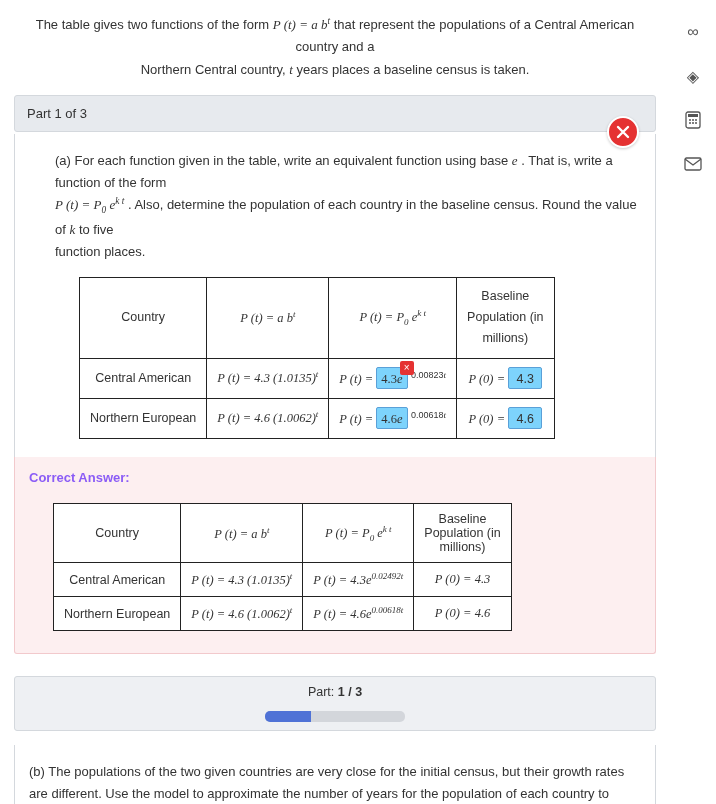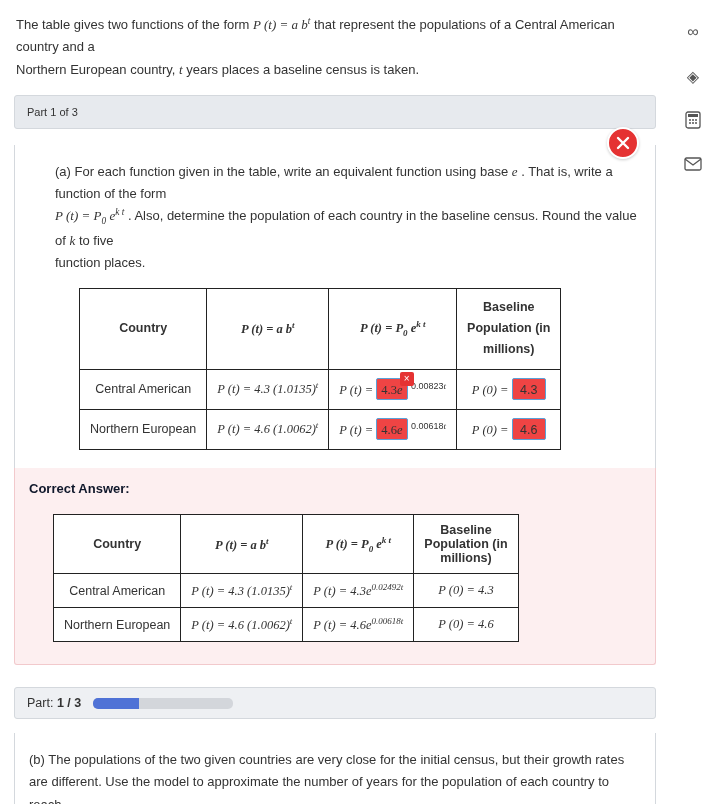--- a/index.html
+++ b/index.html
@@ -17,33 +17,33 @@
       display: flex;
       flex-direction: column;
       align-items: center;
       gap: 16px;
     }
     .side-icon {
       width: 28px; height: 28px;
       display: flex; align-items: center; justify-content: center;
       font-size: 16px; color: #555; cursor: pointer;
     }
-    .intro { line-height: 1.7; padding: 4px 2px 14px; }
+    .intro { line-height: 1.7; padding: 4px 2px 14px; text-align: center; }
     .math-i { font-style: italic; font-family: 'Times New Roman', serif; }
     .fn { font-style: italic; font-family: 'Times New Roman', serif; }
     sup { font-size: 0.72em; }
     sub { font-size: 0.72em; }
 
     .part-header {
       background: #e7eaee;
       border: 1px solid #d4d8dd;
       border-radius: 3px;
       padding: 10px 12px;
-      font-size: 11px;
-      margin-bottom: 16px;
+      font-size: 13px;
+      margin-bottom: 2px;
       position: relative;
     }
     .part-body {
       border: 1px solid #d4d8dd;
       border-top: none;
       border-radius: 0 0 3px 3px;
       padding: 16px 14px 18px;
       line-height: 1.7;
       position: relative;
       background:#fff;
@@ -64,83 +64,84 @@
       border-collapse: collapse;
       margin: 14px 0 0 24px;
     }
     table.ans th, table.ans td {
       border: 1px solid #222;
       padding: 8px 10px;
       text-align: center;
       font-size: 12.5px;
       vertical-align: middle;
     }
-    table.ans th { font-weight: bold; }
+    table.ans th { font-weight: normal; }
     .col-country { text-align: left; padding-right: 18px; }
 
     .inp {
       border: 1px solid #5aa0d8;
       border-radius: 2px;
       padding: 2px 4px;
       min-width: 30px;
       display: inline-block;
       height: 22px;
       line-height: 18px;
-      background: #ef4444;
+      background: #7dd3fc;
     }
     .inp.sm { min-width: 28px; width: 34px; }
     .tiny-x {
       position: absolute;
       top:-6px; right:-6px;
       width: 14px; height: 14px;
       background: #e53232; color:#fff;
       border-radius: 2px;
       font-size: 10px; line-height: 14px; text-align:center;
     }
     .cellwrap { position: relative; display:inline-block; }
 
     .correct-block {
       background: #fdeff0;
       border: 1px solid #f2c9cc;
       border-top: none;
       border-radius: 0 0 3px 3px;
       padding: 14px 14px 22px;
       margin-top: -1px;
     }
-    .correct-title { color: #0f172a; font-weight: bold; font-size: 13px; margin-bottom: 18px; }
+    .correct-title { color: #8b5cf6; font-weight: bold; font-size: 13px; margin-bottom: 18px; }
 
     .progress-row {
       border: 1px solid #d4d8dd;
       background: #eef0f3;
       border-radius: 3px;
       padding: 8px 12px;
       margin-top: 22px;
       display: flex; align-items: center; gap: 12px;
       font-size: 12.5px;
+      flex-direction: column;
     }
     .pbar {
       width: 140px; height: 11px;
       background: #d3d6db;
       border-radius: 5px;
       overflow: hidden;
     }
     .pbar-fill { width: 33%; height: 100%; background: #4f72d6; }
 
     .part2 { margin-top: 14px; }
   </style>
 </head>
 <body>
 
 <div class="main">
 
   <div class="intro">
     <span>The table gives two functions of the form </span>
     <span class="fn">P (t) = a b<sup>t</sup></span>
     <span> that represent the populations of a Central American country and a</span><br>
-    <span>Northern European country, </span>
+    <span>Northern Central country, </span>
     <span class="math-i">t</span>
     <span> years places a baseline census is taken.</span>
   </div>
 
   <div class="part-header">
     <span>Part 1 of 3</span>
   </div>
   <div class="part-body" style="border-bottom:none; border-radius:0;padding-left:40px;">
     <div class="wrong-badge">
       <svg width="16" height="16" viewBox="0 0 16 16">

